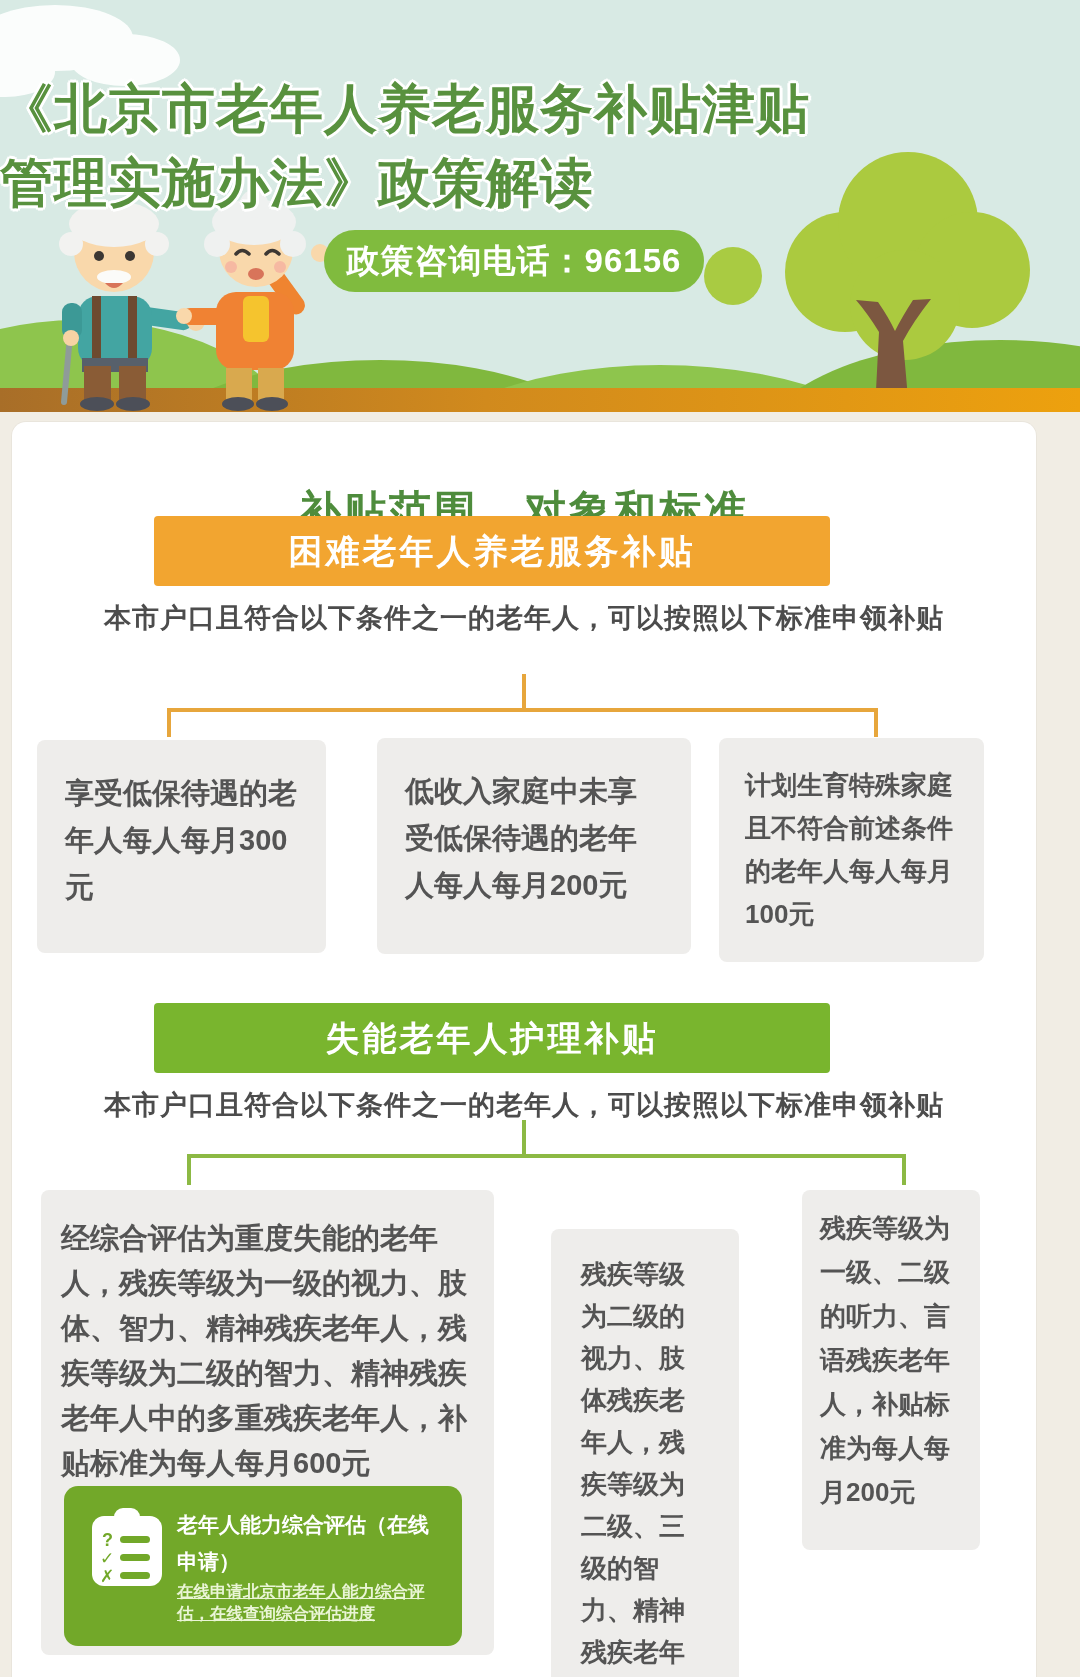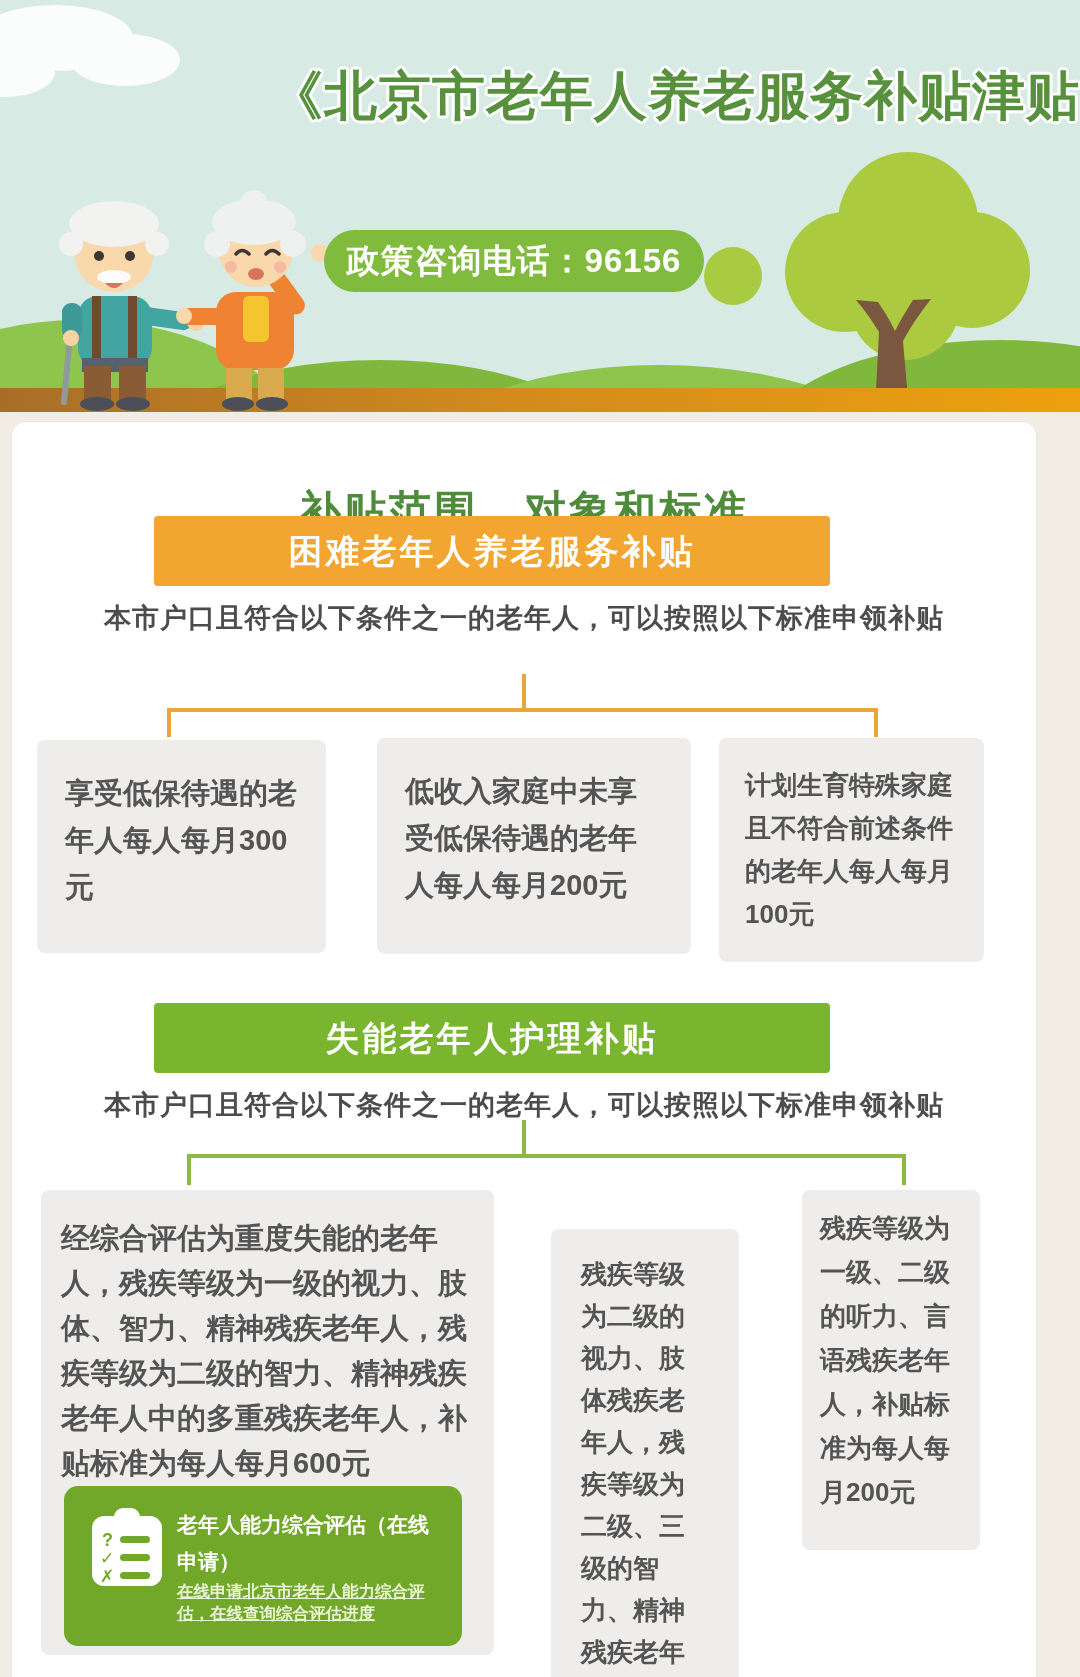--- a/index.html
+++ b/index.html
@@ -1,21 +1,21 @@
 <!DOCTYPE html>
 <html><head>
 <meta charset="utf-8">
 <style>
   html,body{margin:0;padding:0;background:#8a8a8a;}
   .page{position:relative;width:1080px;height:1677px;background:#f1ede4;overflow:hidden;
         font-family:"Liberation Sans","DejaVu Sans",sans-serif;}
   
   .banner{position:absolute;top:0;left:0;width:1080px;height:412px;}
   .banner svg{display:block;}
-  .main-title{position:absolute;top:59px;left:0;width:100%;text-align:right;
+  .main-title{position:absolute;top:72px;left:0;width:100%;text-align:left;
       color:#58913e;font-weight:bold;font-size:53px;line-height:74px;letter-spacing:1px;
       text-shadow:3px 0 0 #fff,-3px 0 0 #fff,0 3px 0 #fff,0 -3px 0 #fff,
                   2px 2px 0 #fff,-2px 2px 0 #fff,2px -2px 0 #fff,-2px -2px 0 #fff;}
   .phone-pill{position:absolute;top:230px;left:324px;width:380px;height:62px;
       background:#80bb3e;border-radius:32px;color:#fff;font-size:33px;font-weight:bold;
       text-align:center;line-height:62px;letter-spacing:1px;}
   
   .card{position:absolute;top:422px;left:12px;width:1024px;height:1255px;
       background:#ffffff;border-radius:14px 14px 0 0;box-shadow:0 0 0 1px rgba(0,0,0,.03);}
   .section-title{position:absolute;top:26px;left:0;width:100%;text-align:center;
@@ -133,20 +133,21 @@
           <circle cx="293" cy="244" r="13" fill="#eff1f0"></circle>
         <path d="M236 254 q6 -7 13 0" stroke="#3c3733" stroke-width="3.5" fill="none" stroke-linecap="round"></path>
         <path d="M266 254 q6 -7 13 0" stroke="#3c3733" stroke-width="3.5" fill="none" stroke-linecap="round"></path>
         <circle cx="231" cy="267" r="6" fill="#f6b9a2"></circle>
           <circle cx="280" cy="267" r="6" fill="#f6b9a2"></circle>
         <ellipse cx="256" cy="274" rx="8" ry="6" fill="#d8745a"></ellipse>
       </g>
     </svg>
     <div class="main-title">
       <div>《北京市老年人养老服务补贴津贴</div>
+      <div>管理实施办法》政策解读</div>
     </div>
     <div class="phone-pill">政策咨询电话：96156</div>
   </div>
 
   <div class="card">
     <h2 class="section-title">补贴范围、对象和标准</h2>
 
     <div class="g-banner g1">困难老年人养老服务补贴</div>
     <div class="intro i1">本市户口且符合以下条件之一的老年人，可以按照以下标准申领补贴</div>
     <div class="connector c1">

